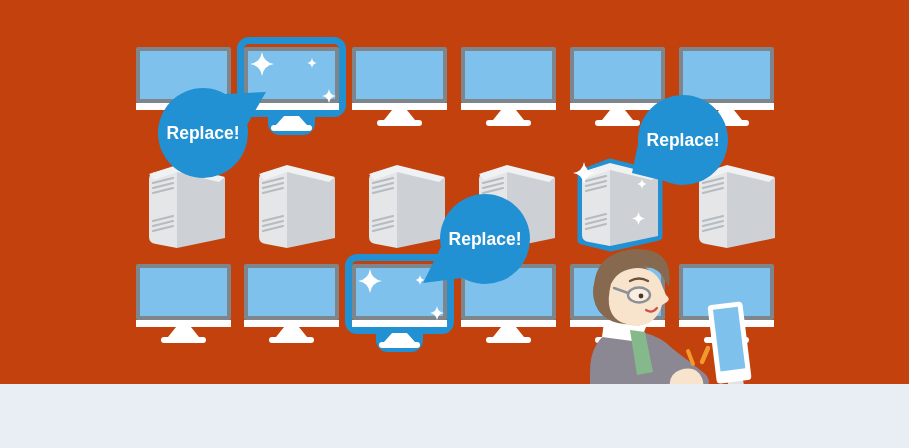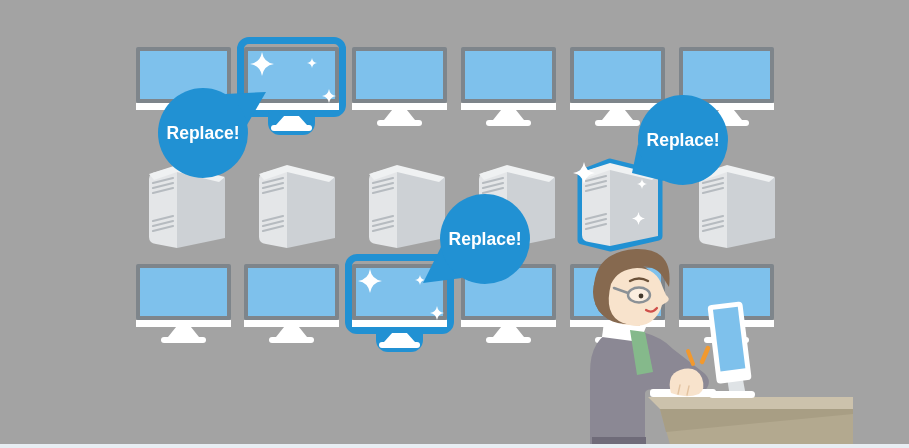--- a/index.html
+++ b/index.html
@@ -1,16 +1,16 @@
 <!DOCTYPE html>
 <html><head>
 <meta charset="utf-8">
 <style>
   html,body{margin:0;padding:0;background:#e8eef3;font-family:"Liberation Sans",sans-serif;}
-  #scene{position:relative;width:909px;height:444px;background:#a3a3a3;overflow:hidden;}
+  #scene{position:relative;width:909px;height:384px;background:#c2410c;overflow:hidden;}
 
   
   .monitor{position:absolute;width:95px;height:79px;}
   .m-frame{position:absolute;left:0;top:0;width:95px;height:56px;background:#7e858b;border-radius:2px;}
   .m-screen{position:absolute;left:4px;top:4px;width:87px;height:48px;background:#7ec1ec;}
   .m-chin{position:absolute;left:0;top:56px;width:95px;height:7px;background:#ffffff;}
   .m-stand{position:absolute;left:32px;top:63px;width:31px;height:10px;background:#ffffff;
            clip-path:polygon(26% 0,74% 0,100% 100%,0 100%);}
   .m-base{position:absolute;left:25px;top:73px;width:45px;height:6px;background:#ffffff;border-radius:3px;}
 

